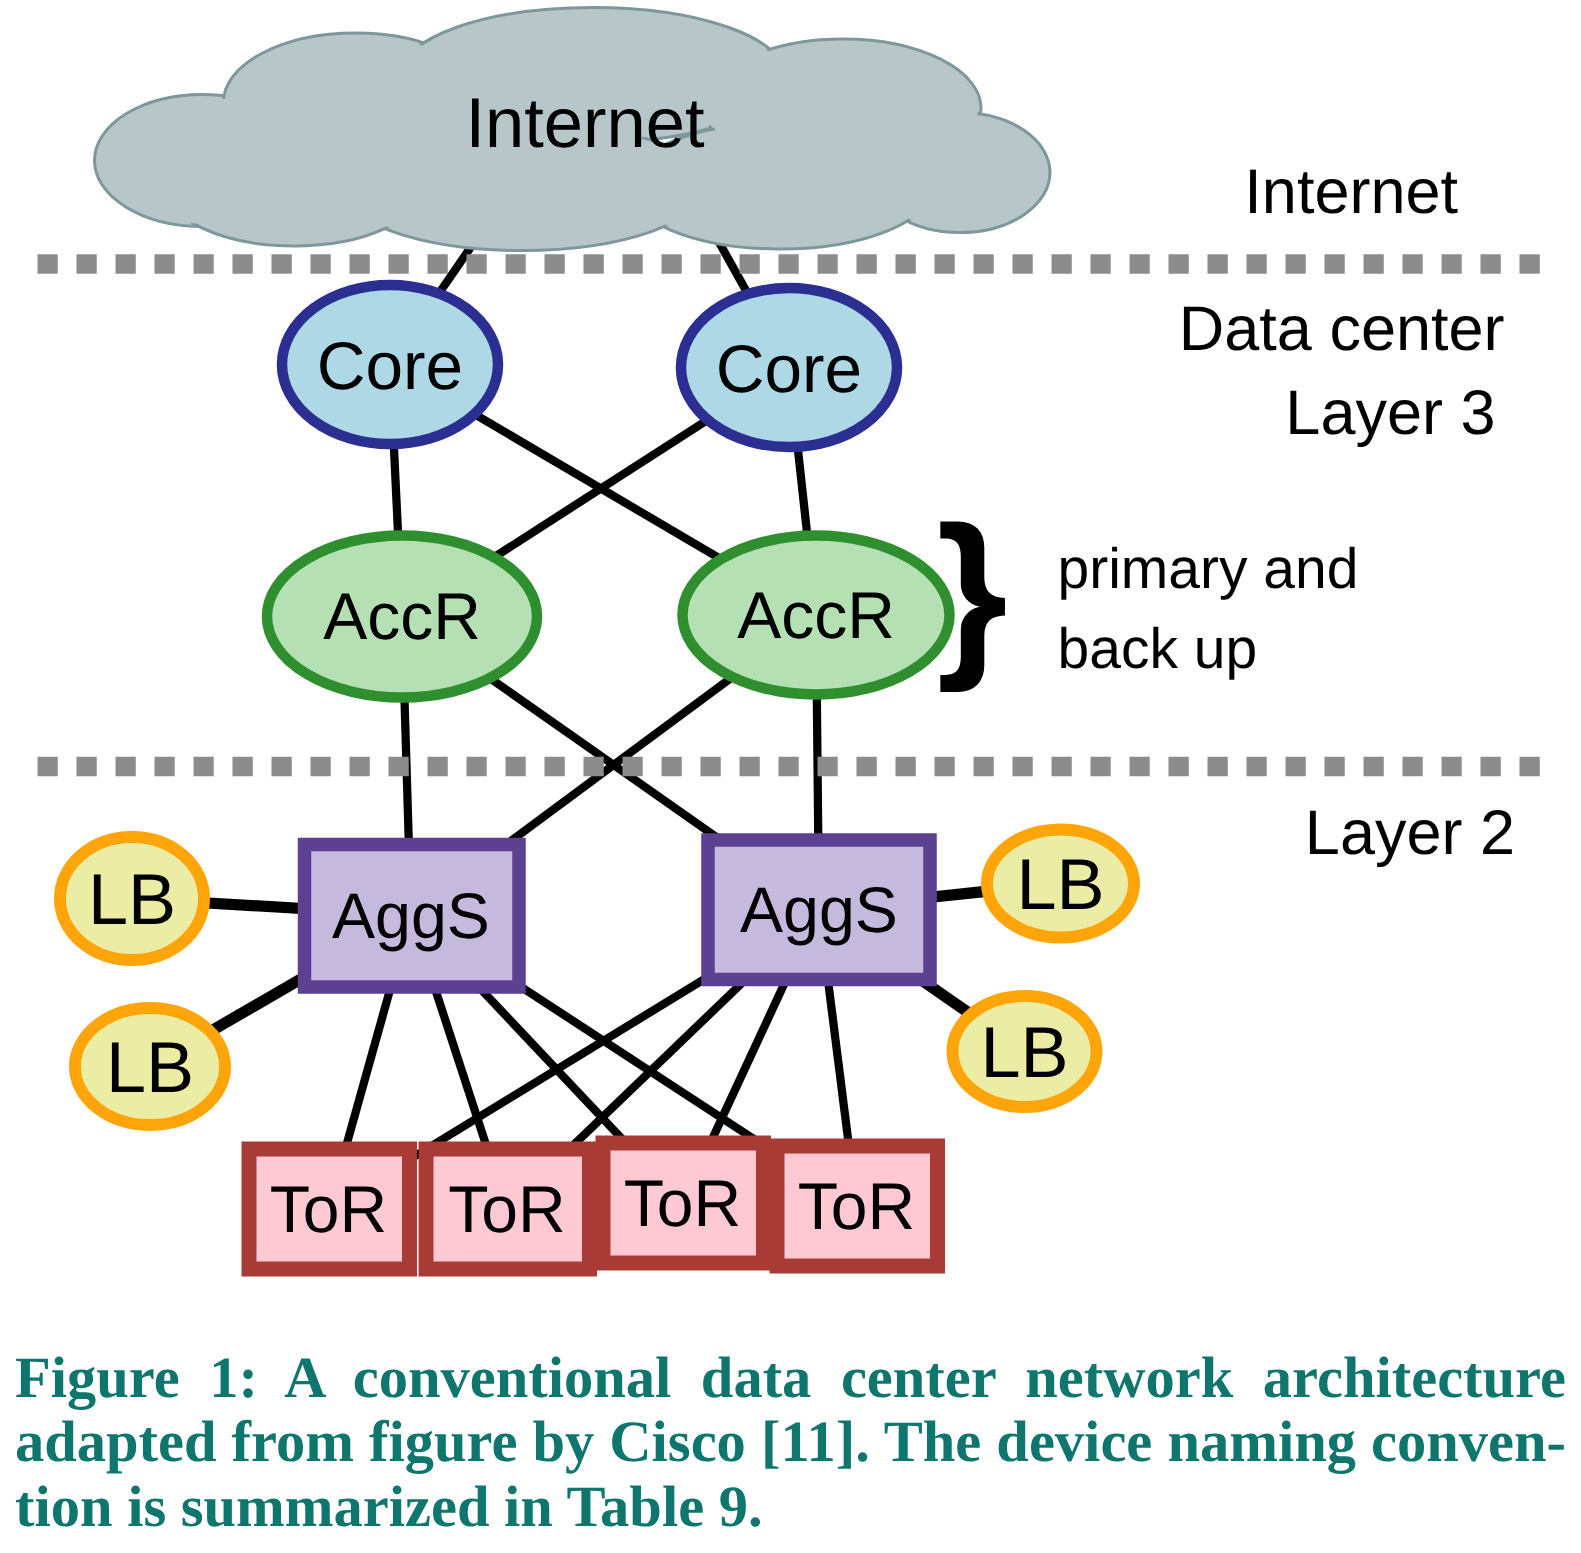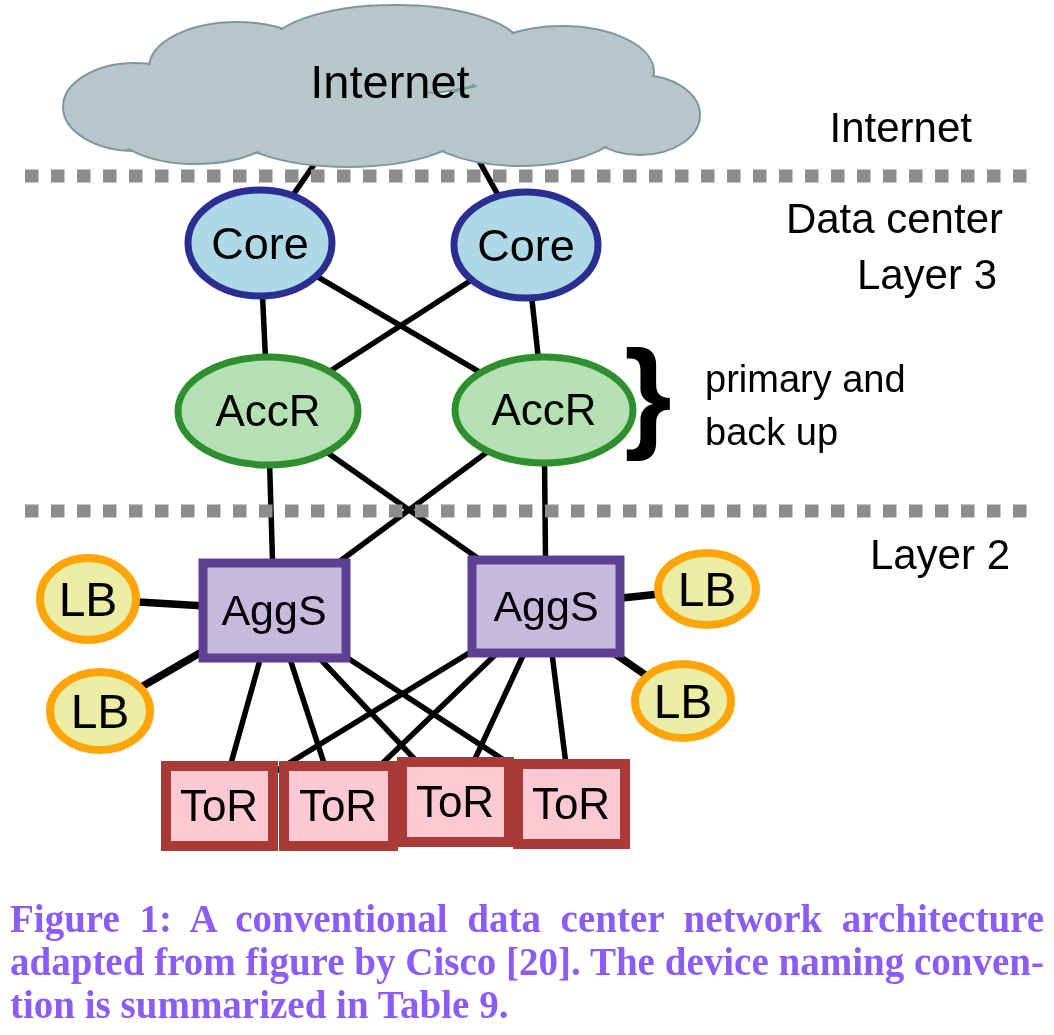--- a/index.html
+++ b/index.html
@@ -39,21 +39,21 @@
   .brace-glyph {
     font-family: "Liberation Sans", sans-serif;
     fill: #000; font-size: 122px; font-weight: bold;
     text-anchor: middle; dominant-baseline: central;
   }
 
   #figure-caption {
     position: absolute; left: 10px; right: 10px; top: 897px;
     font-family: "Liberation Serif", serif;
     font-weight: bold; font-size: 39px; line-height: 43px;
-    color: #8b5cf6;
+    color: #0f766e;
   }
   .caption-line { white-space: normal; }
   .caption-justify { text-align: justify; text-align-last: justify; }
 </style>
 </head>
 <body>
 
 <div id="stage">
   <svg id="diagram" width="1054" height="890" viewBox="0 0 1054 890">
 
@@ -179,16 +179,16 @@
     </g>
 
     <text class="side-label" x="972" y="142">Internet</text>
     <text class="side-label" x="1003" y="233">Data center</text>
     <text class="side-label" x="997" y="289">Layer 3</text>
     <text class="side-label" x="1010" y="569">Layer 2</text>
   </svg>
 
   <div id="figure-caption">
     <div class="caption-line caption-justify">Figure 1: A conventional data center network architecture</div>
-    <div class="caption-line caption-justify">adapted from figure by Cisco [20]. The device naming conven-</div>
+    <div class="caption-line caption-justify">adapted from figure by Cisco [11]. The device naming conven-</div>
     <div class="caption-line">tion is summarized in Table 9.</div>
   </div>
 </div>
 
 </body></html>

